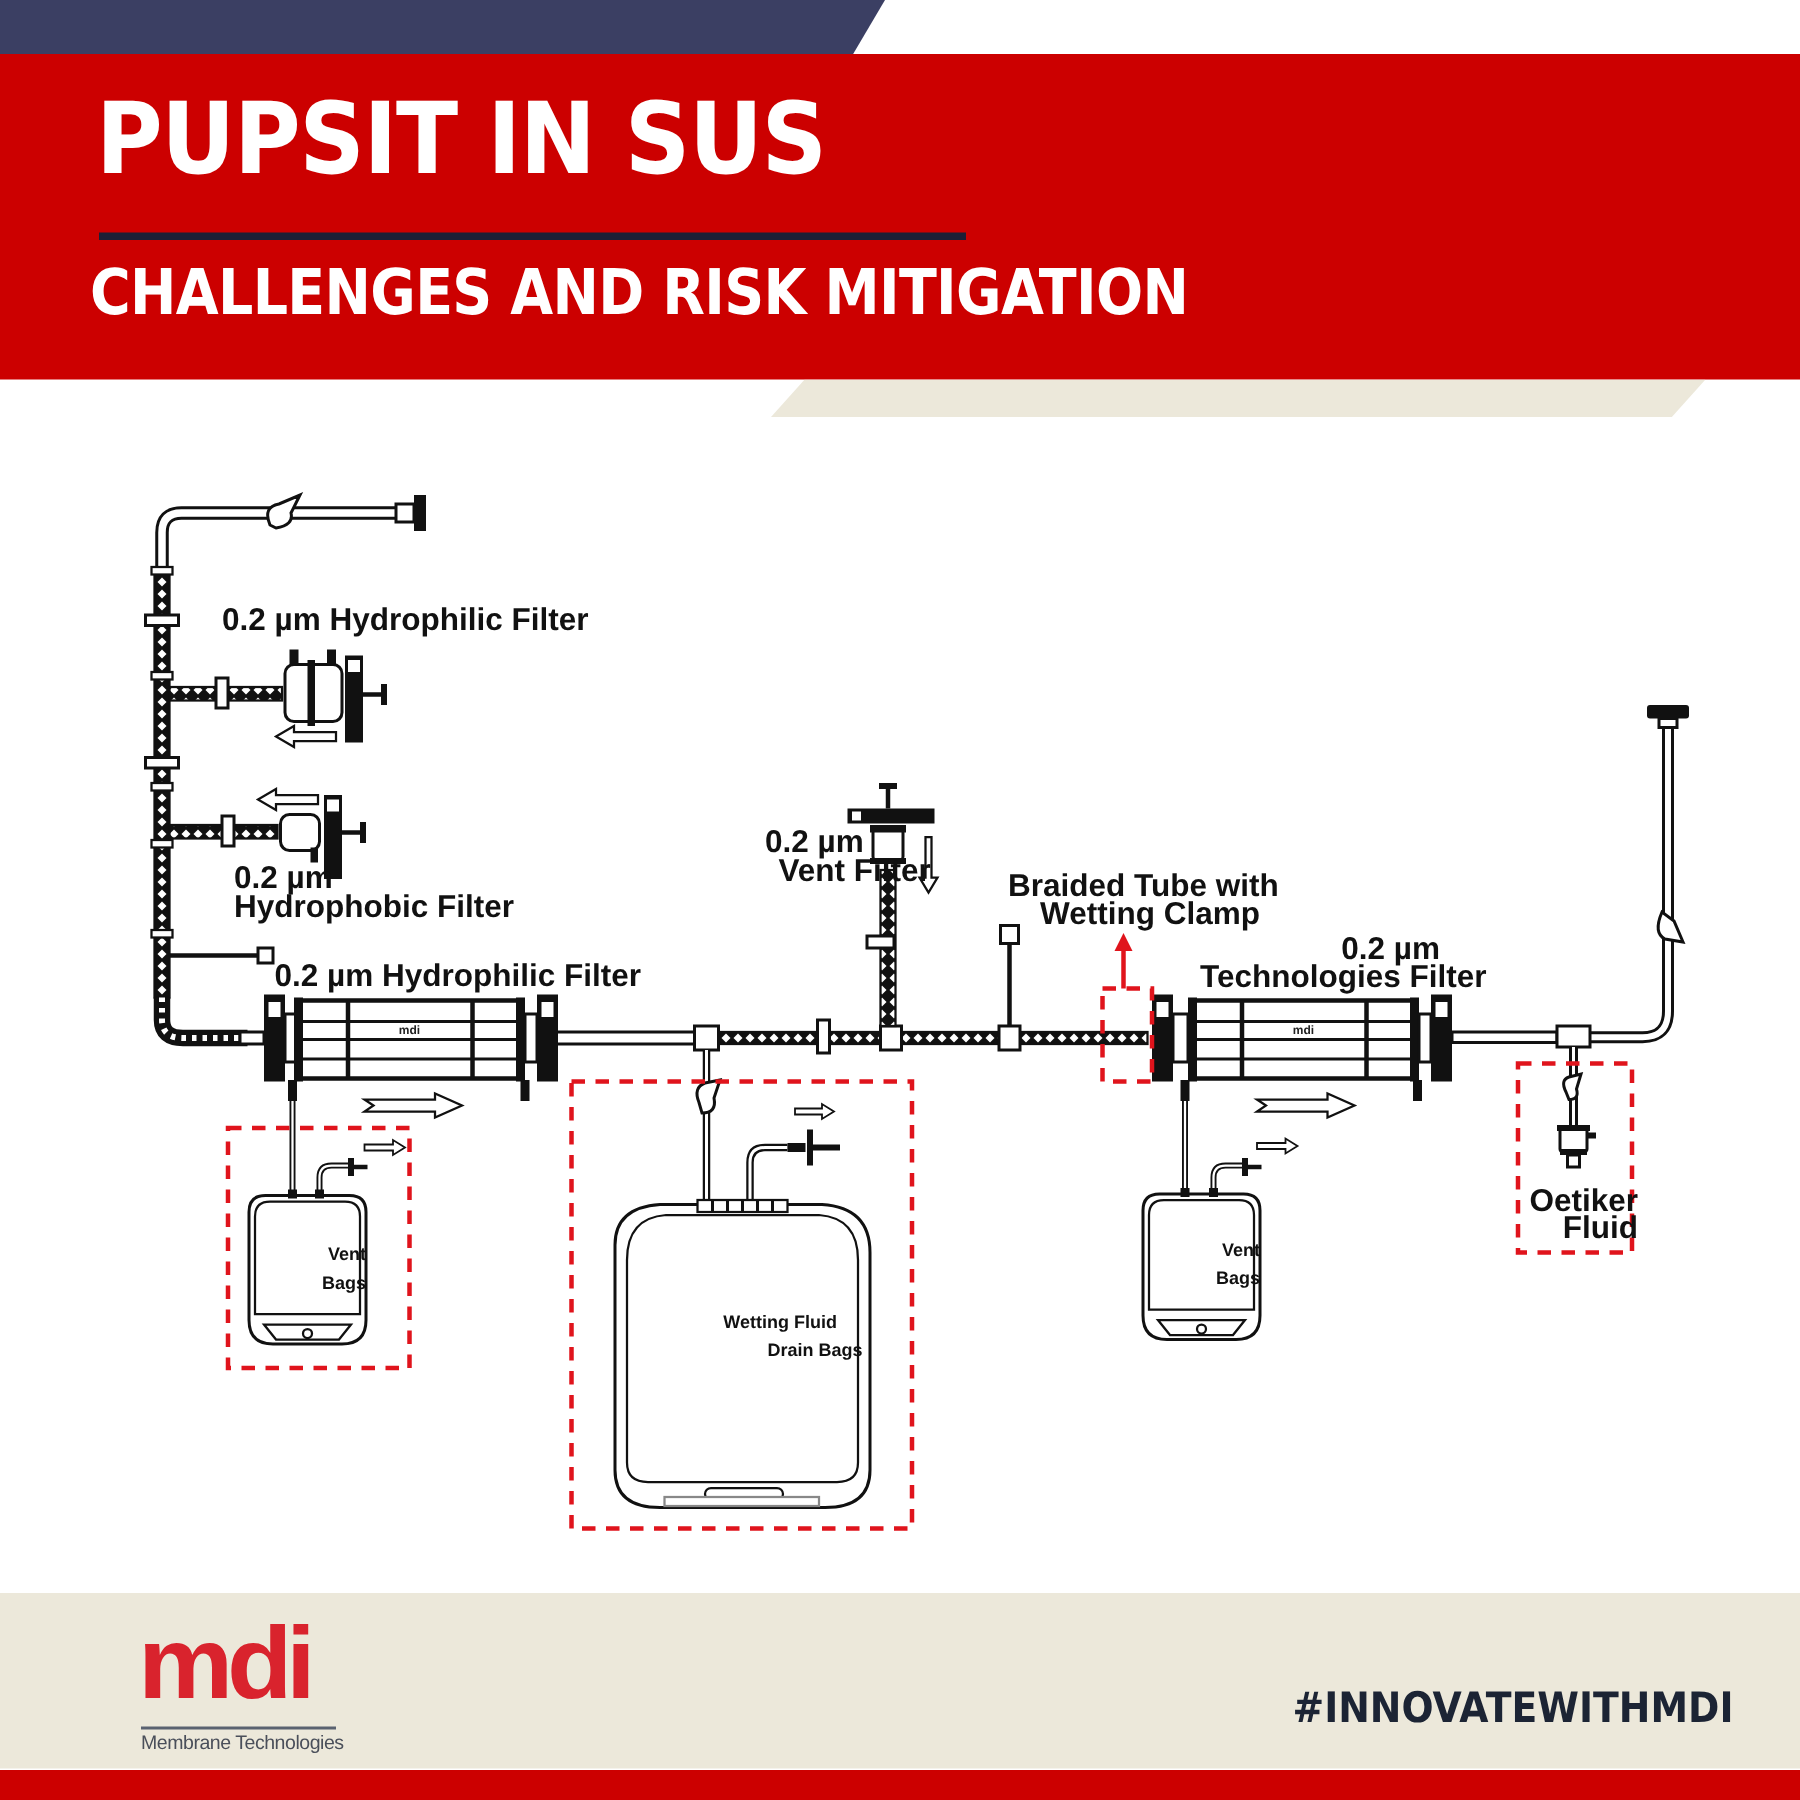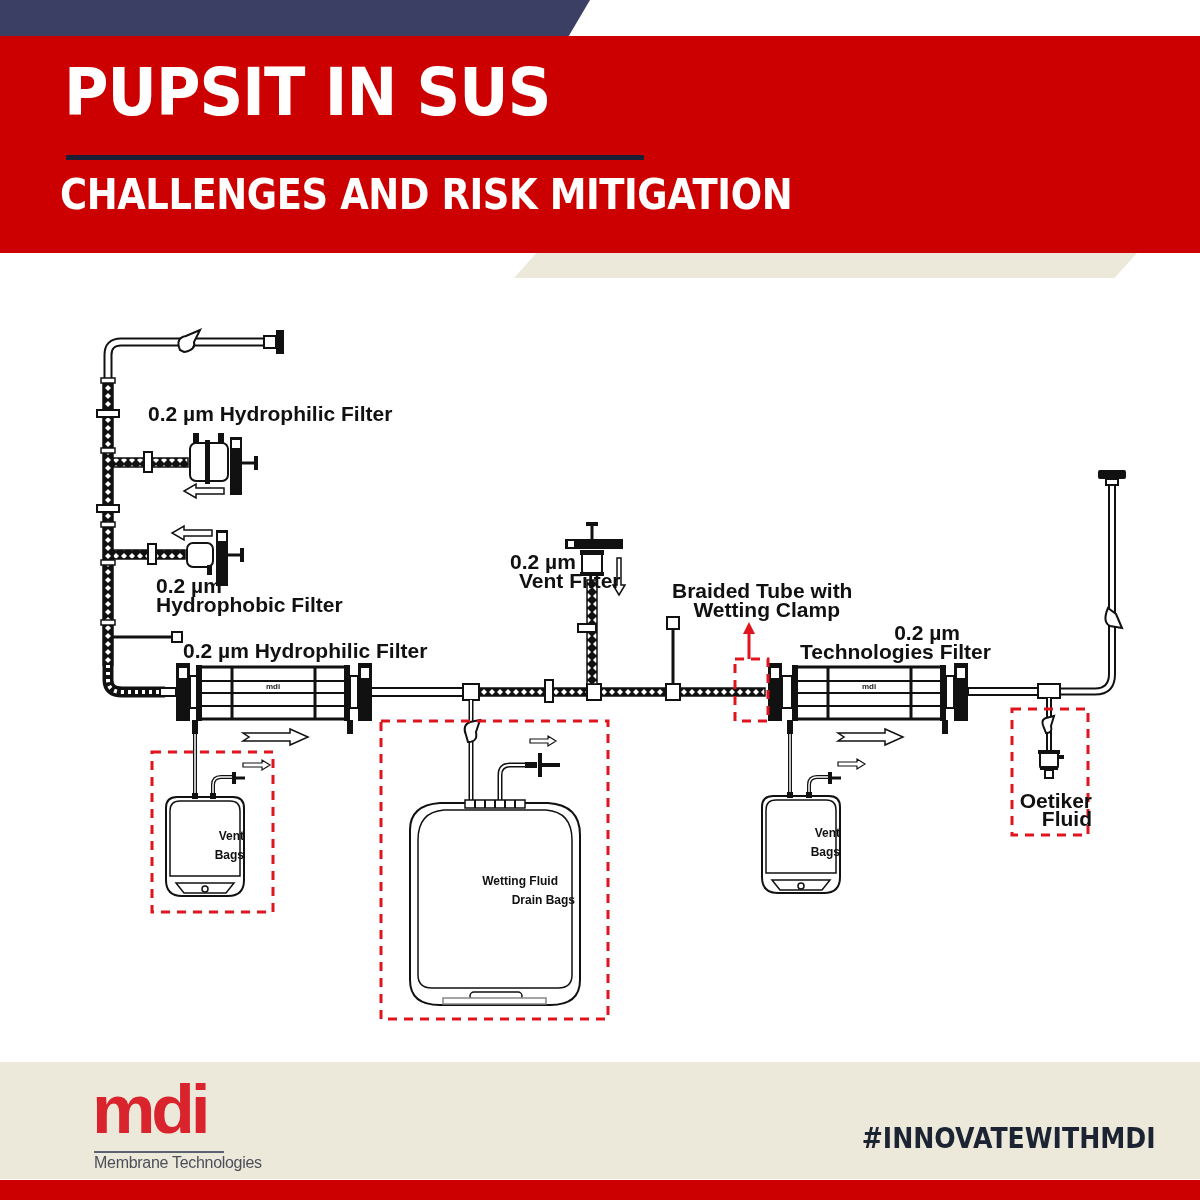--- a/index.html
+++ b/index.html
@@ -23,21 +23,21 @@
     color: #111111; line-height: 18px; white-space: nowrap; }
   .lbl.c { text-align: right; }
   .lbl.big { font-size: 12px; line-height: 19px; }
 
   .footer { position: absolute; left: 0; top: 1062px; width: 1200px; height: 117px; background: #ece8da; }
   .footer-red { position: absolute; left: 0; top: 1180px; width: 1200px; height: 20px; background: #cc0000; }
   .logo { position: absolute; left: 92px; top: 1085px; width: 135px; height: 82px; }
   .logo-word { position: absolute; left: 0; top: -10px; font-family: "Liberation Sans", sans-serif; font-weight: bold;
     font-size: 68px; color: #d9232d; letter-spacing: -4px; line-height: 1; transform: scaleX(1.05); transform-origin: left top; }
   .logo-rule { position: absolute; left: 2px; top: 66px; width: 130px; height: 2px; background: #5a6270; }
-  .logo-sub { position: absolute; left: 2px; top: 69px; font-size: 16px; color: #4a4f5a; font-family: "Liberation Sans", sans-serif;
+  .logo-sub { position: absolute; left: 2px; top: 69px; font-size: 13px; color: #4a4f5a; font-family: "Liberation Sans", sans-serif;
     letter-spacing: -0.3px; white-space: nowrap; }
   .hashtag { position: absolute; right: 44px; top: 1122px; font-family: "DejaVu Sans", sans-serif; font-weight: bold;
     font-size: 28px; color: #1c2434; letter-spacing: 0px; transform: scaleX(0.9); transform-origin: right top; white-space: nowrap; }
 </style>
 </head>
 <body>
 
 <div class="navy-tab"></div>
 <div class="red-band"></div>
 <div class="title">PUPSIT IN SUS</div>

